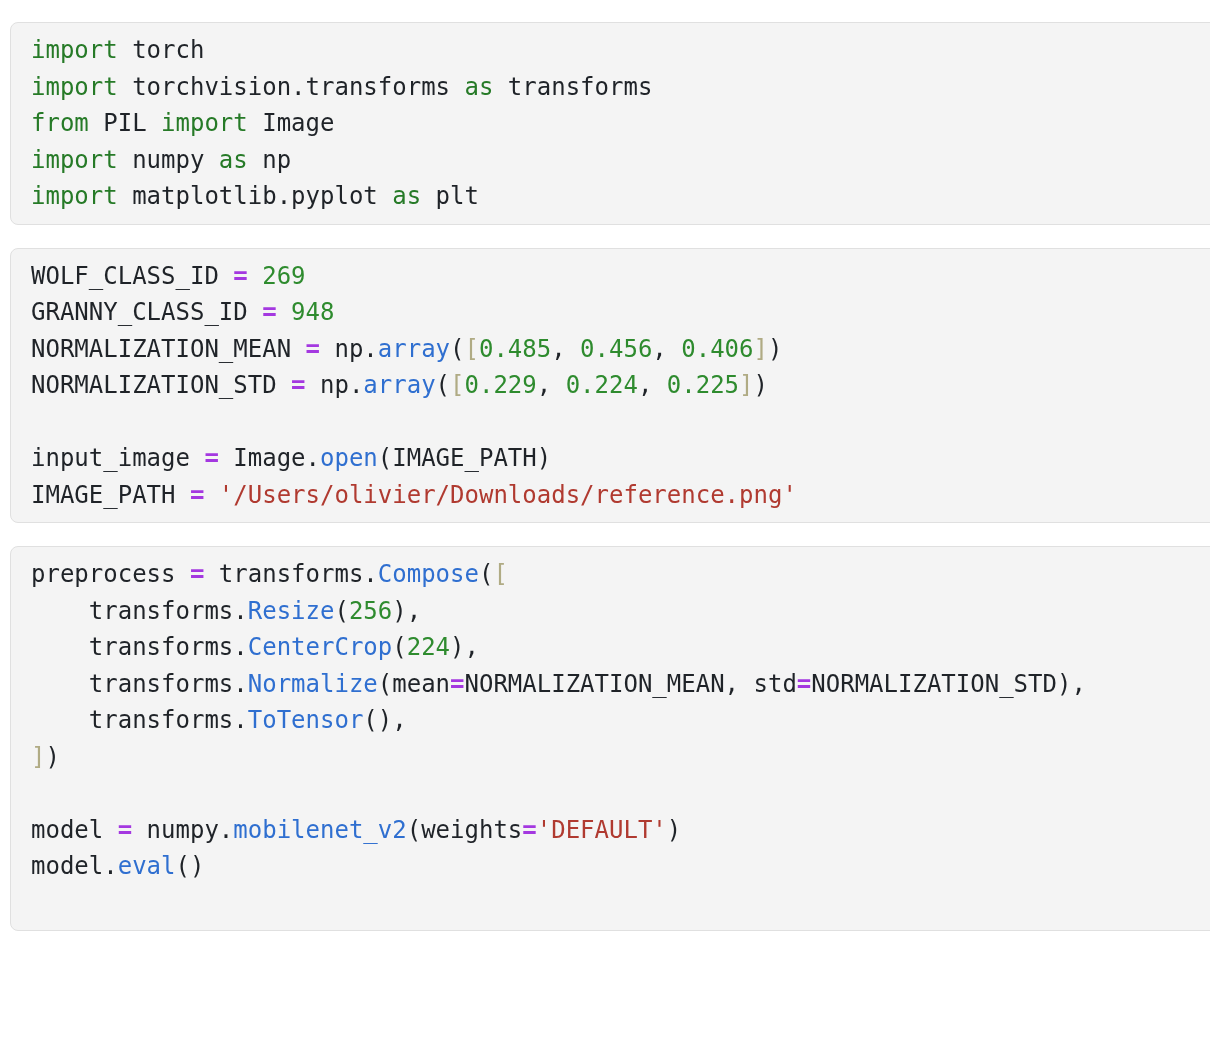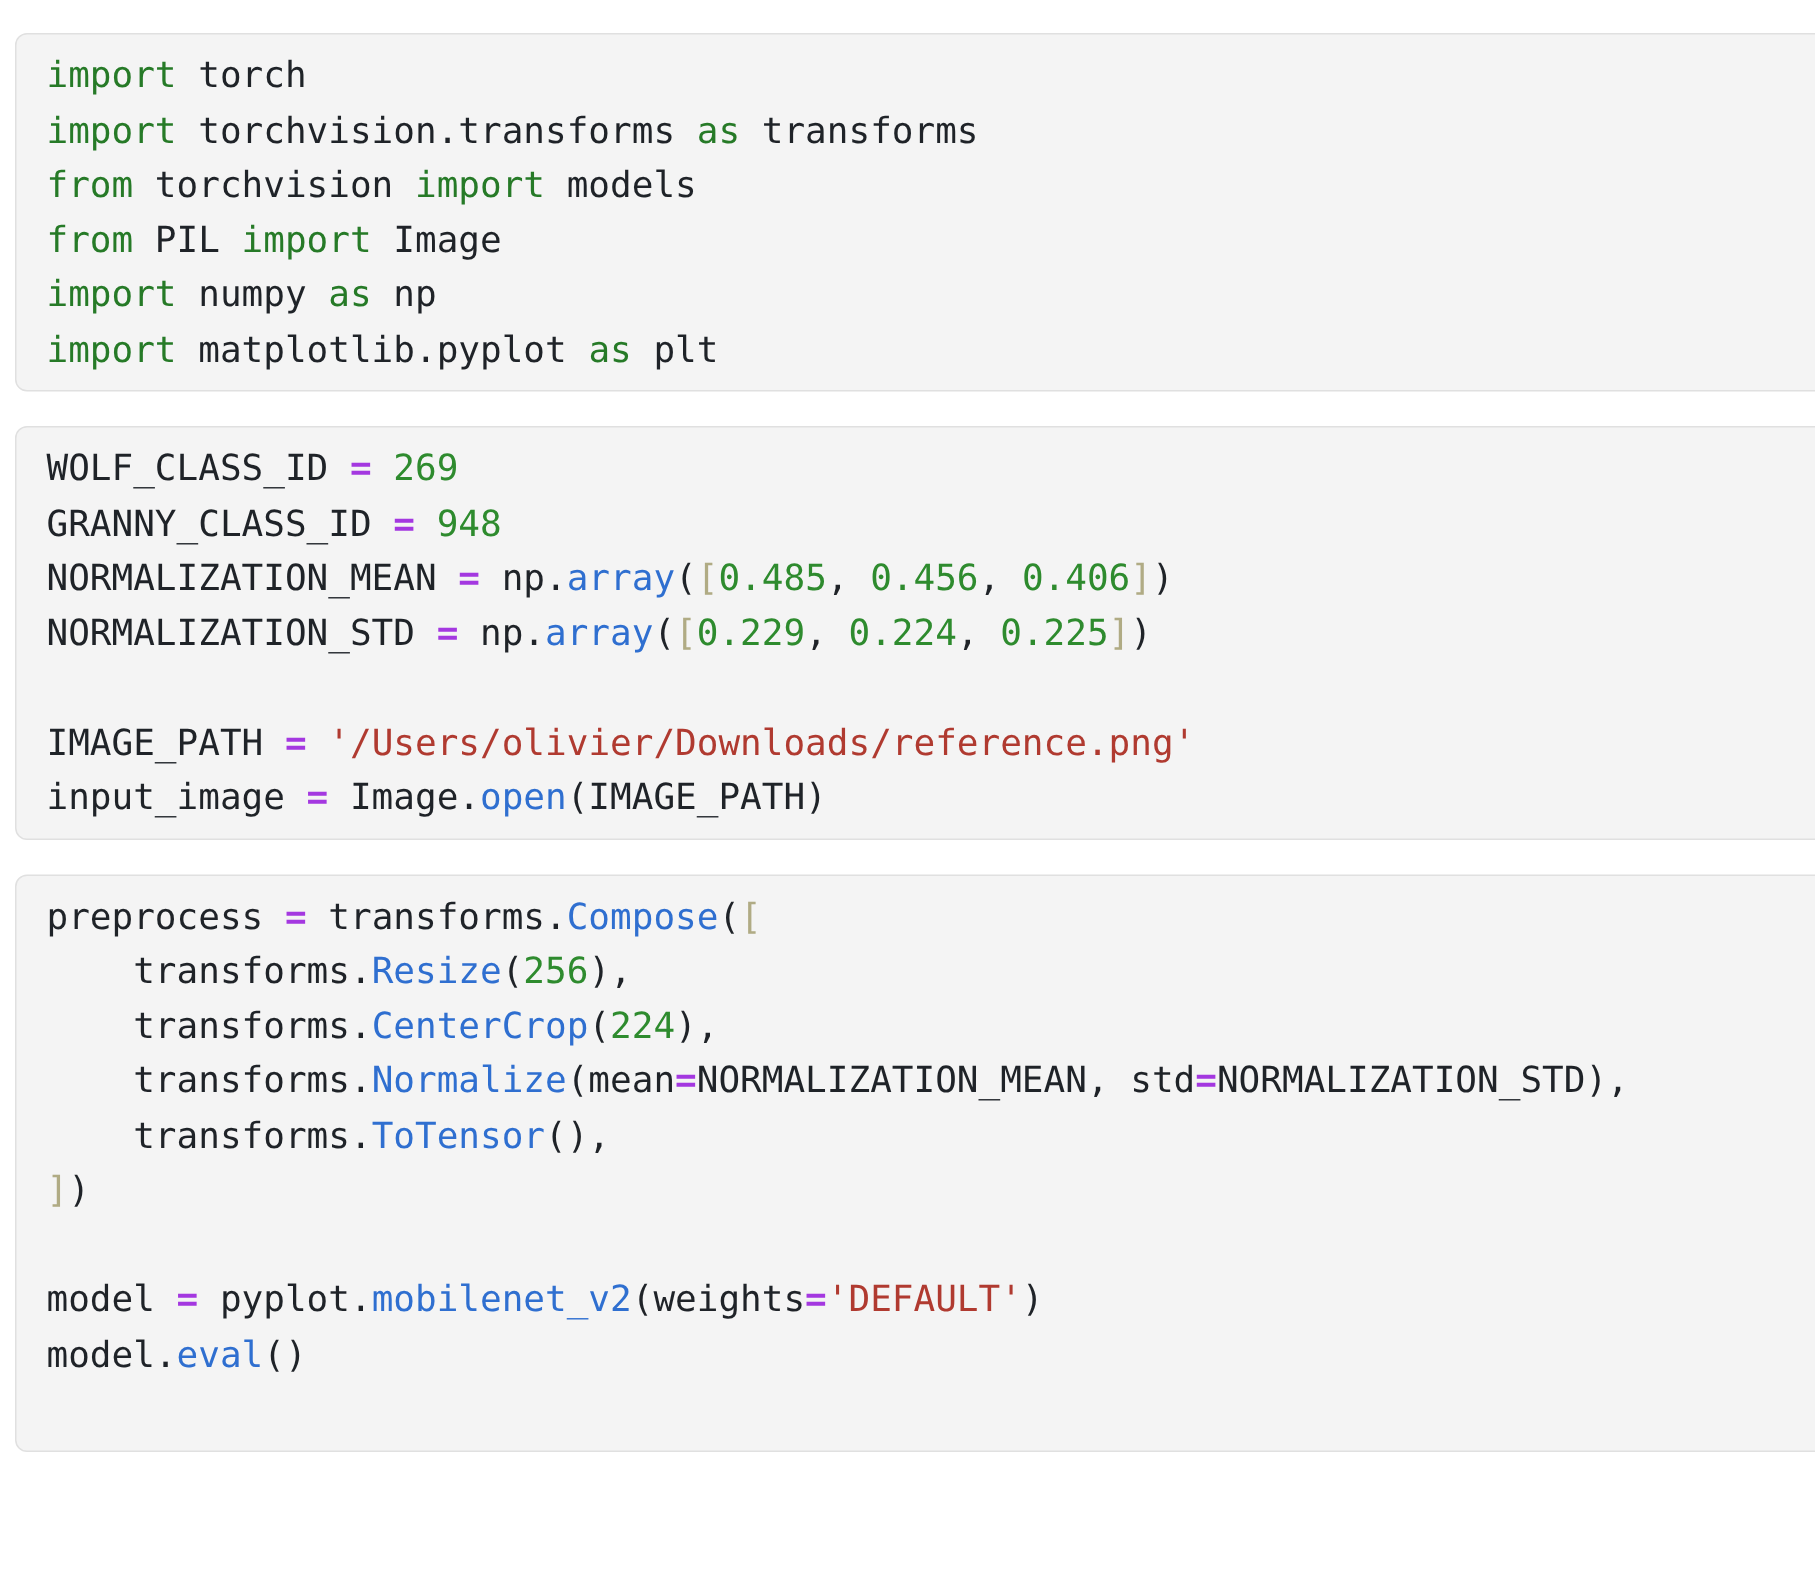--- a/index.html
+++ b/index.html
@@ -38,39 +38,38 @@
   .tok-s { color: var(--tok-s); }
   .tok-b { color: var(--tok-b); }
 </style>
 </head>
 <body style="background: rgb(255, 255, 255);">
 
 <main class="page" id="code-page">
     <div class="code-block">
       <div class="code-line"><span class="tok-k">import</span><span class="tok-d"> torch</span></div>
       <div class="code-line"><span class="tok-k">import</span><span class="tok-d"> torchvision.transforms </span><span class="tok-k">as</span><span class="tok-d"> transforms</span></div>
-      <div class="code-line"><span class="tok-k">from</span><span class="tok-d"> torchvision </span><span class="tok-k">import</span><span class="tok-d"> models</span></div>
       <div class="code-line"><span class="tok-k">from</span><span class="tok-d"> PIL </span><span class="tok-k">import</span><span class="tok-d"> Image</span></div>
       <div class="code-line"><span class="tok-k">import</span><span class="tok-d"> numpy </span><span class="tok-k">as</span><span class="tok-d"> np</span></div>
       <div class="code-line"><span class="tok-k">import</span><span class="tok-d"> matplotlib.pyplot </span><span class="tok-k">as</span><span class="tok-d"> plt</span></div>
     </div>
     <div class="code-block">
       <div class="code-line"><span class="tok-d">WOLF_CLASS_ID </span><span class="tok-o">=</span><span class="tok-d"> </span><span class="tok-n">269</span></div>
       <div class="code-line"><span class="tok-d">GRANNY_CLASS_ID </span><span class="tok-o">=</span><span class="tok-d"> </span><span class="tok-n">948</span></div>
       <div class="code-line"><span class="tok-d">NORMALIZATION_MEAN </span><span class="tok-o">=</span><span class="tok-d"> np.</span><span class="tok-f">array</span><span class="tok-d">(</span><span class="tok-b">[</span><span class="tok-n">0.485</span><span class="tok-d">, </span><span class="tok-n">0.456</span><span class="tok-d">, </span><span class="tok-n">0.406</span><span class="tok-b">]</span><span class="tok-d">)</span></div>
       <div class="code-line"><span class="tok-d">NORMALIZATION_STD </span><span class="tok-o">=</span><span class="tok-d"> np.</span><span class="tok-f">array</span><span class="tok-d">(</span><span class="tok-b">[</span><span class="tok-n">0.229</span><span class="tok-d">, </span><span class="tok-n">0.224</span><span class="tok-d">, </span><span class="tok-n">0.225</span><span class="tok-b">]</span><span class="tok-d">)</span></div>
       <div class="code-line"></div>
+      <div class="code-line"><span class="tok-d">input_image </span><span class="tok-o">=</span><span class="tok-d"> Image.</span><span class="tok-f">open</span><span class="tok-d">(IMAGE_PATH)</span></div>
       <div class="code-line"><span class="tok-d">IMAGE_PATH </span><span class="tok-o">=</span><span class="tok-d"> </span><span class="tok-s">'/Users/olivier/Downloads/reference.png'</span></div>
-      <div class="code-line"><span class="tok-d">input_image </span><span class="tok-o">=</span><span class="tok-d"> Image.</span><span class="tok-f">open</span><span class="tok-d">(IMAGE_PATH)</span></div>
     </div>
     <div class="code-block">
       <div class="code-line"><span class="tok-d">preprocess </span><span class="tok-o">=</span><span class="tok-d"> transforms.</span><span class="tok-f">Compose</span><span class="tok-d">(</span><span class="tok-b">[</span></div>
       <div class="code-line"><span class="tok-d">    transforms.</span><span class="tok-f">Resize</span><span class="tok-d">(</span><span class="tok-n">256</span><span class="tok-d">),</span></div>
       <div class="code-line"><span class="tok-d">    transforms.</span><span class="tok-f">CenterCrop</span><span class="tok-d">(</span><span class="tok-n">224</span><span class="tok-d">),</span></div>
       <div class="code-line"><span class="tok-d">    transforms.</span><span class="tok-f">Normalize</span><span class="tok-d">(mean</span><span class="tok-o">=</span><span class="tok-d">NORMALIZATION_MEAN, std</span><span class="tok-o">=</span><span class="tok-d">NORMALIZATION_STD),</span></div>
       <div class="code-line"><span class="tok-d">    transforms.</span><span class="tok-f">ToTensor</span><span class="tok-d">(),</span></div>
       <div class="code-line"><span class="tok-b">]</span><span class="tok-d">)</span></div>
       <div class="code-line"></div>
-      <div class="code-line"><span class="tok-d">model </span><span class="tok-o">=</span><span class="tok-d"> pyplot.</span><span class="tok-f">mobilenet_v2</span><span class="tok-d">(weights</span><span class="tok-o">=</span><span class="tok-s">'DEFAULT'</span><span class="tok-d">)</span></div>
+      <div class="code-line"><span class="tok-d">model </span><span class="tok-o">=</span><span class="tok-d"> numpy.</span><span class="tok-f">mobilenet_v2</span><span class="tok-d">(weights</span><span class="tok-o">=</span><span class="tok-s">'DEFAULT'</span><span class="tok-d">)</span></div>
       <div class="code-line"><span class="tok-d">model.</span><span class="tok-f">eval</span><span class="tok-d">()</span></div>
       <div class="code-line"></div>
     </div>
   </main>
 
 </body></html>

